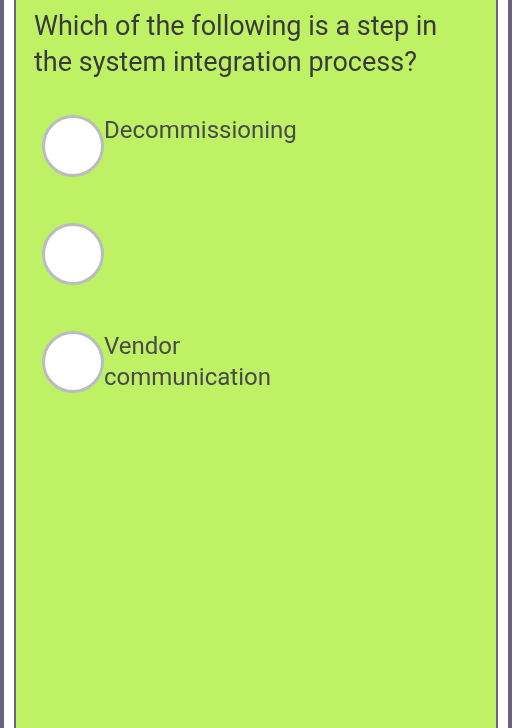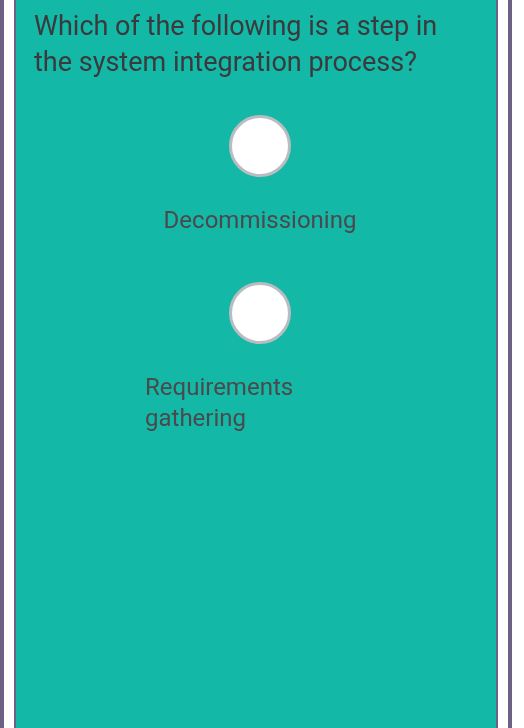--- a/index.html
+++ b/index.html
@@ -19,44 +19,42 @@
     background: #6b6185;
   }
   .outer-lines::before { left: 0; }
   .outer-lines::after { right: 12px; }
   .panel {
     position: absolute;
     left: 14px;
     right: 26px;
     top: 0;
     bottom: 0;
-    background: #14b8a6;
+    background: #bef264;
     border-left: 2px solid #6b6185;
     border-right: 2px solid #6b6185;
     padding: 8px 18px 11px 18px;
   }
   .question {
     font-size: 27px;
     line-height: 1.35;
     color: #3a3a3c;
     font-weight: 400;
     margin-bottom: 34px;
   }
   .options {
     display: flex;
     flex-direction: column;
     gap: 46px;
     padding-left: 8px;
   }
   .option {
     display: flex;
-    align-items: center;
-    gap: 28px;
+    align-items: flex-start;
     cursor: pointer;
-    flex-direction: column;
   }
   .radio {
     width: 62px;
     height: 62px;
     border: 3px solid #b9bcc0;
     border-radius: 50%;
     flex-shrink: 0;
     background: #ffffff;
   }
   .option-label {
@@ -77,19 +75,22 @@
 
   <div class="options">
 
     <div class="option">
       <div class="radio"></div>
       <div class="option-label">Decommissioning</div>
     </div>
 
     <div class="option">
       <div class="radio"></div>
-      <div class="option-label">Requirements gathering</div>
     </div>
 
+    <div class="option">
+      <div class="radio"></div>
+      <div class="option-label">Vendor communication</div>
+    </div>
 
 
   </div>
 </div>
 
 </body></html>

